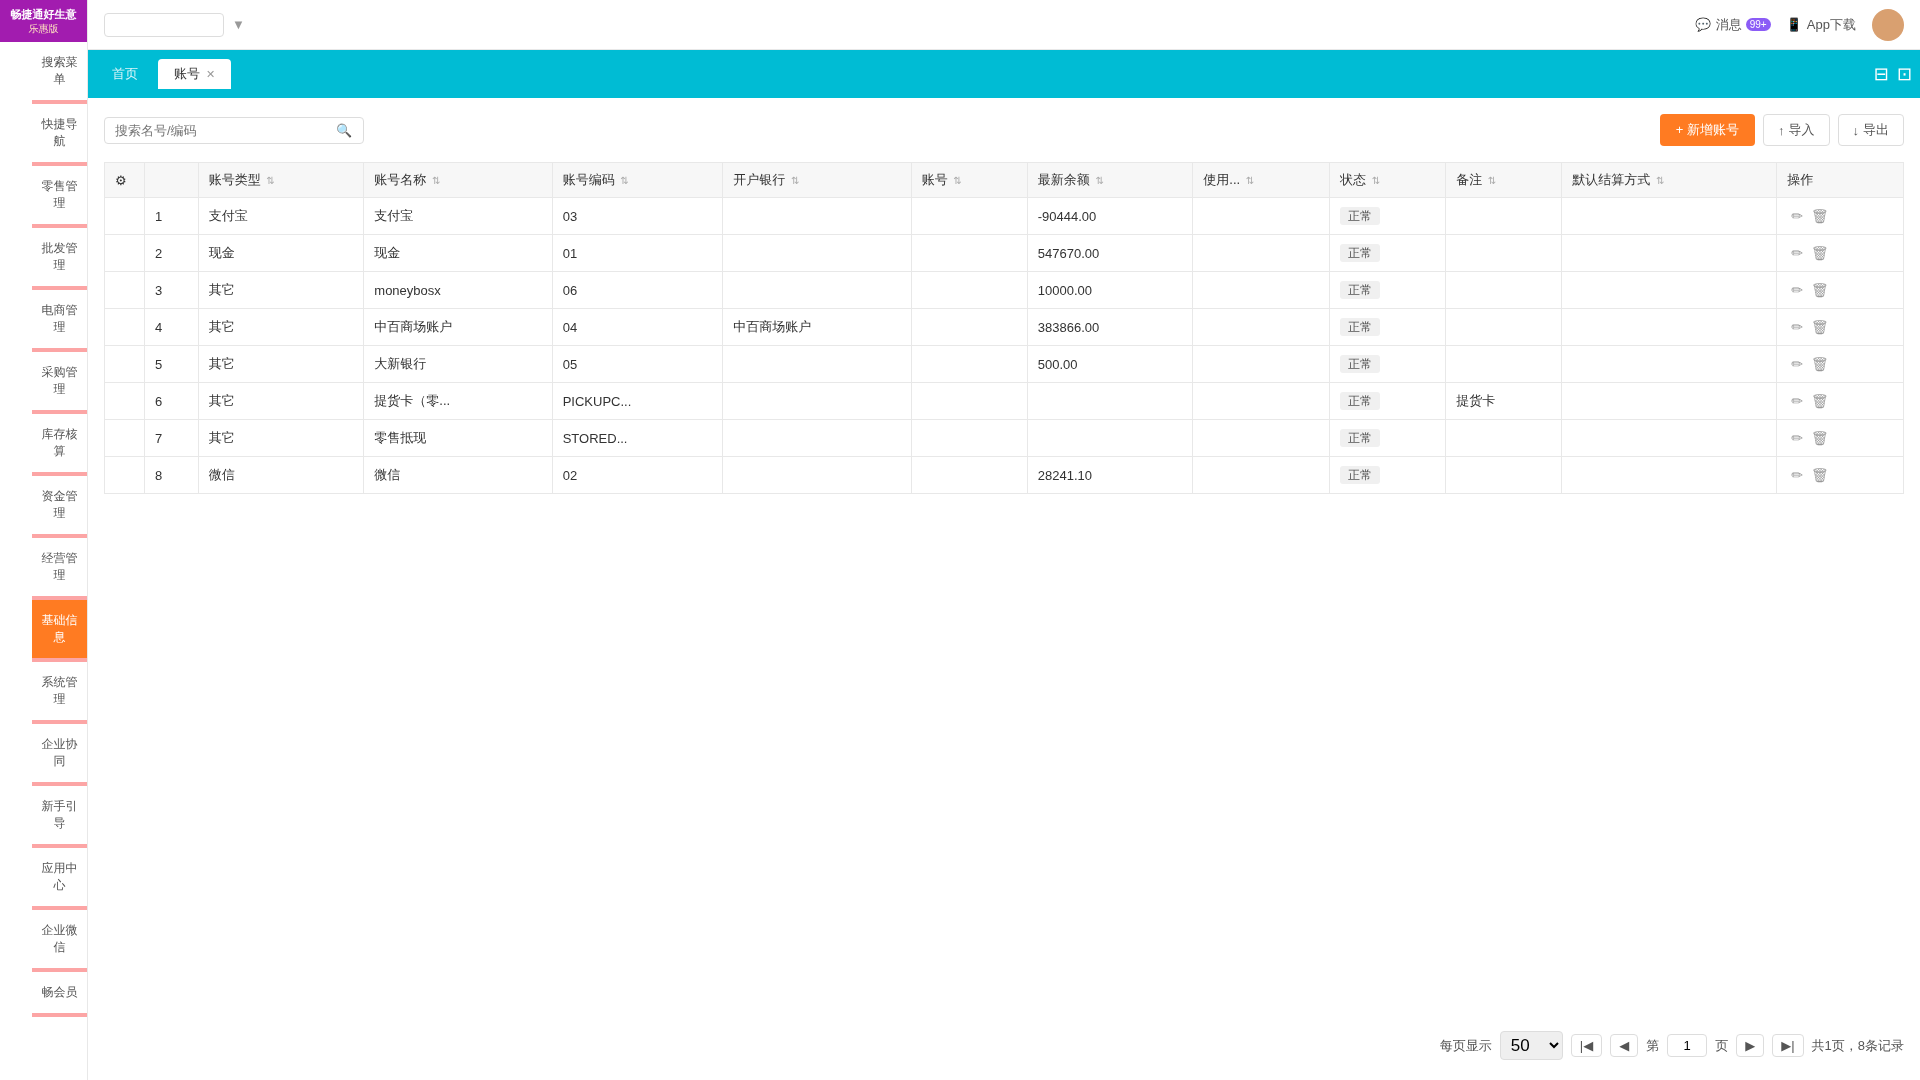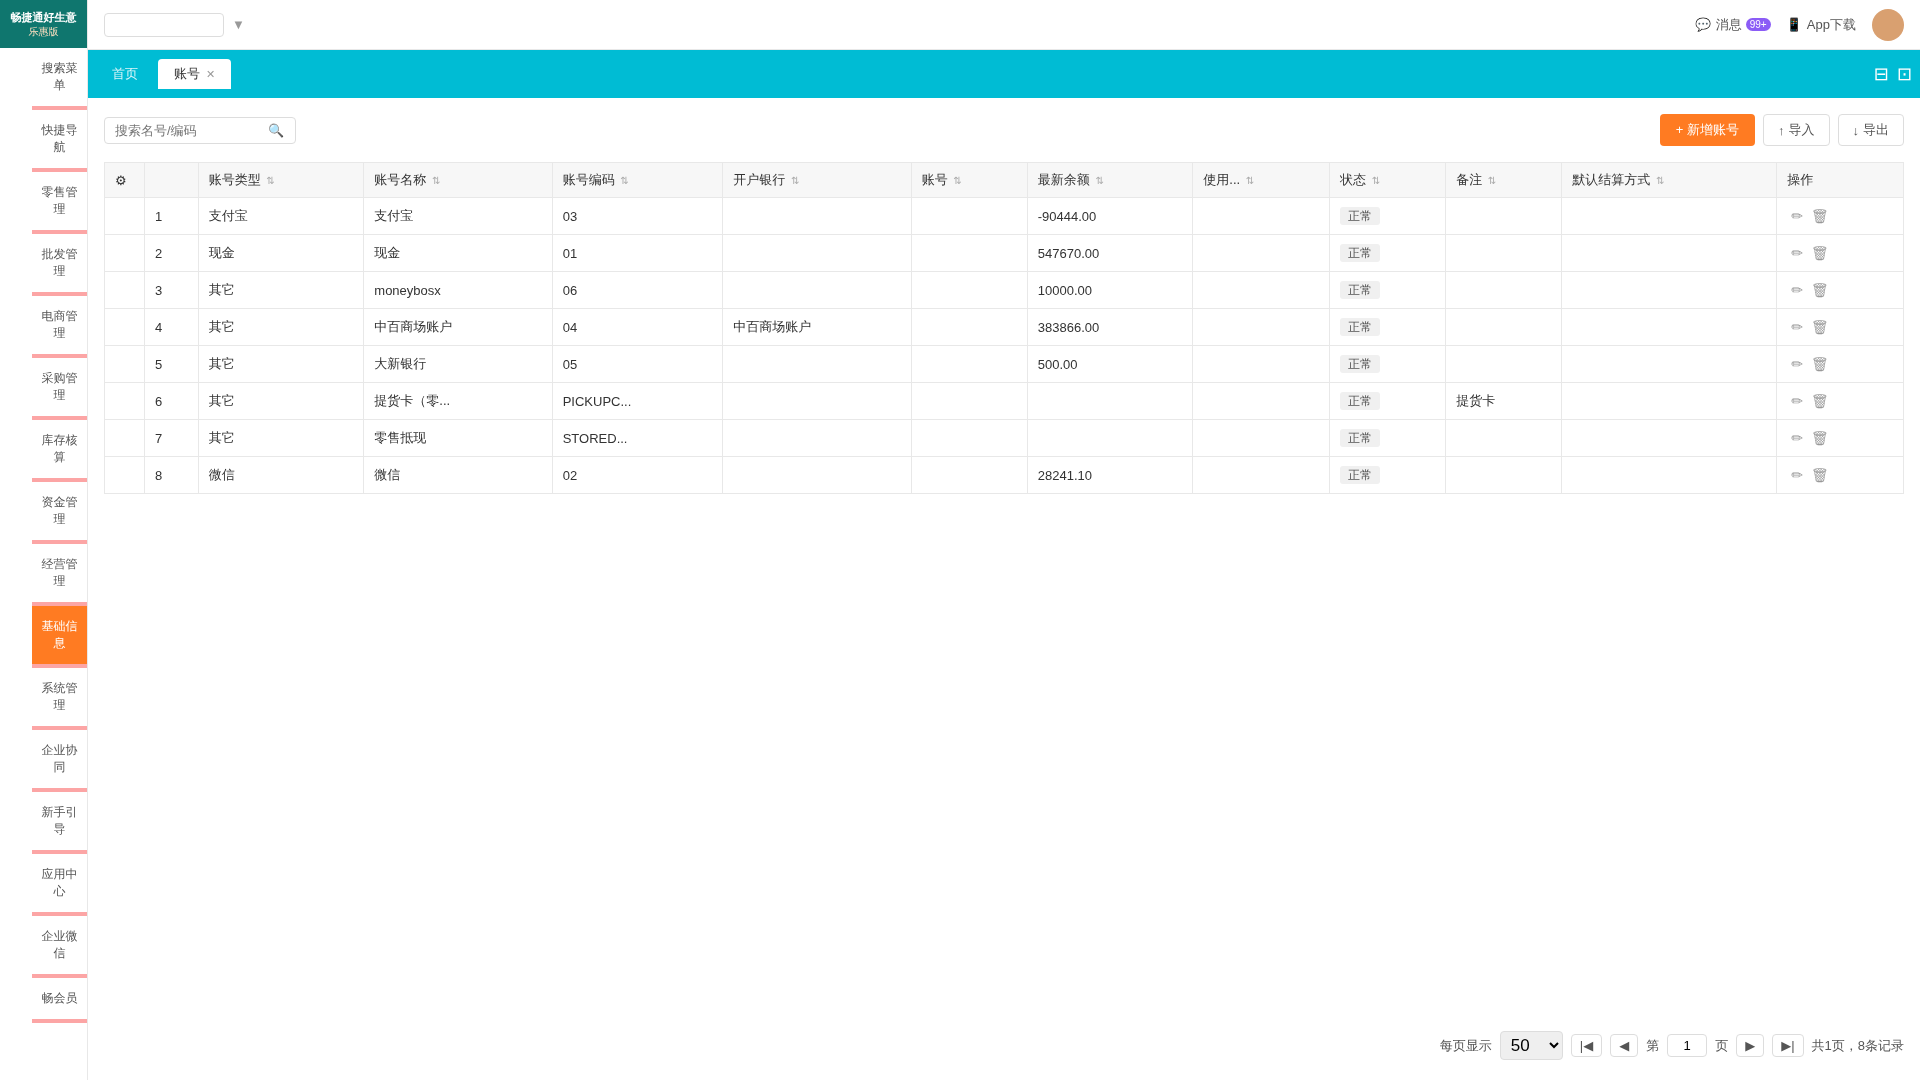--- a/index.html
+++ b/index.html
@@ -8,26 +8,26 @@
     
     .sidebar {
       width: 88px;
       background: #fff;
       display: flex;
       flex-direction: column;
       border-right: 1px solid #e8e8e8;
       z-index: 10;
     }
     .sidebar-logo {
-      background: #0f766e;
+      background: #a21caf;
       padding: 10px;
       display: flex;
       align-items: center;
       justify-content: center;
-      height: 48px;
+      height: 42px;
       flex-direction: column;
     }
     .sidebar-logo-text {
       color: #fff;
       font-size: 11px;
       font-weight: bold;
     }
     .sidebar-logo-sub {
       color: #ffe0c0;
       font-size: 10px;
@@ -156,21 +156,21 @@
       align-items: center;
       justify-content: space-between;
       margin-bottom: 16px;
     }
     .search-input-wrap {
       display: flex;
       align-items: center;
       border: 1px solid #ddd;
       border-radius: 4px;
       padding: 5px 10px;
-      width: 192px;
+      width: 260px;
       gap: 6px;
       justify-content: flex-end;
     }
     .search-input-wrap input {
       border: none;
       outline: none;
       font-size: 13px;
       color: #999;
       width: 100%;
     }

